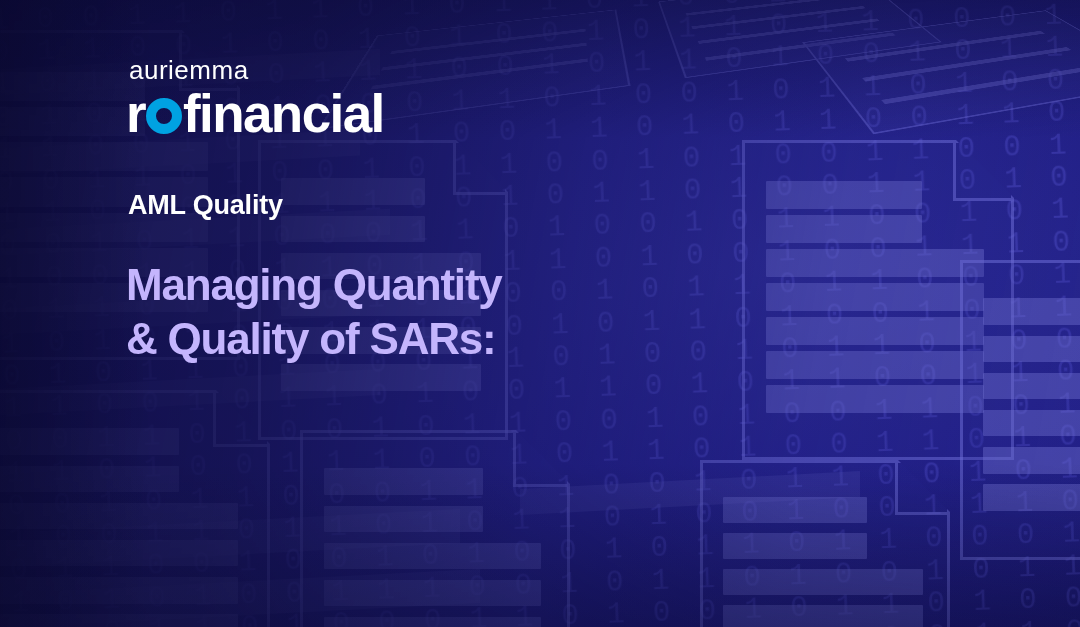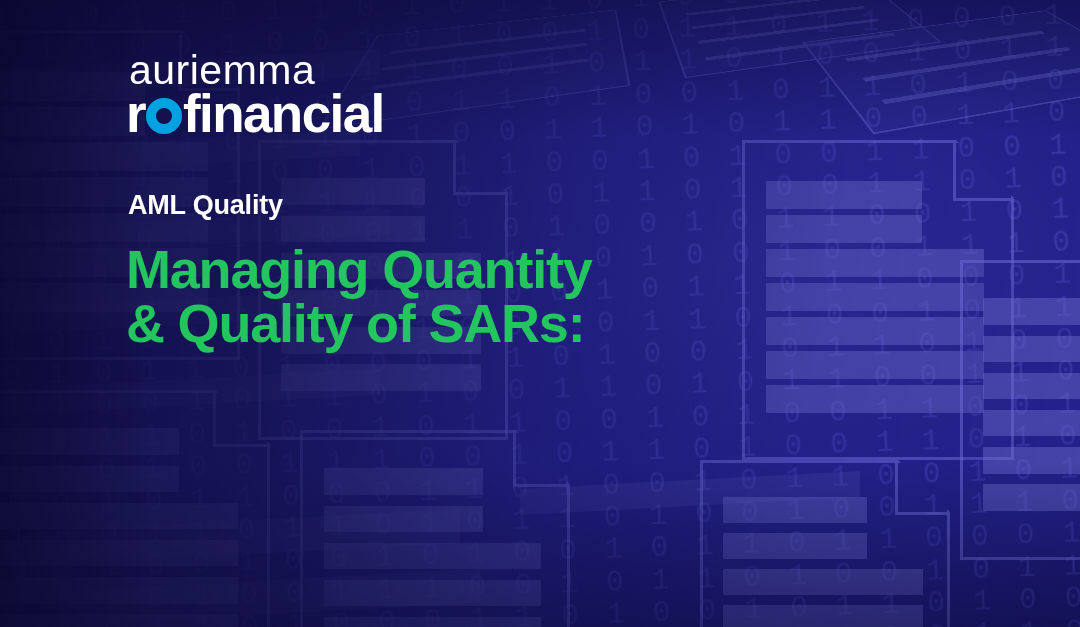--- a/index.html
+++ b/index.html
@@ -127,21 +127,21 @@
     height: 100%;
     z-index: 20;
   }
 
   .logo {
     position: absolute;
     top: 52px;
     left: 0;
   }
   .logo-top {
-    font-size: 41px;
+    font-size: 26px;
     line-height: 36px;
     font-weight: 300;
     color: #ffffff;
     letter-spacing: 0.5px;
     margin-left: 3px;
   }
   .logo-bottom {
     font-size: 53px;
     line-height: 56px;
     font-weight: 700;
@@ -168,26 +168,26 @@
     top: 190px;
     left: 2px;
     font-size: 27px;
     font-weight: 700;
     color: #ffffff;
     letter-spacing: -0.2px;
   }
 
   .headline {
     position: absolute;
-    top: 242px;
+    top: 258px;
     left: 0;
-    font-size: 54px;
+    font-size: 44px;
     line-height: 54px;
     font-weight: 700;
-    color: #22c55e;
+    color: #c4b5fd;
     letter-spacing: -1.2px;
   }
 
   .subhead {
     position: absolute;
     top: 380px;
     left: 2px;
     width: 540px;
     font-size: 26px;
     line-height: 32px;

